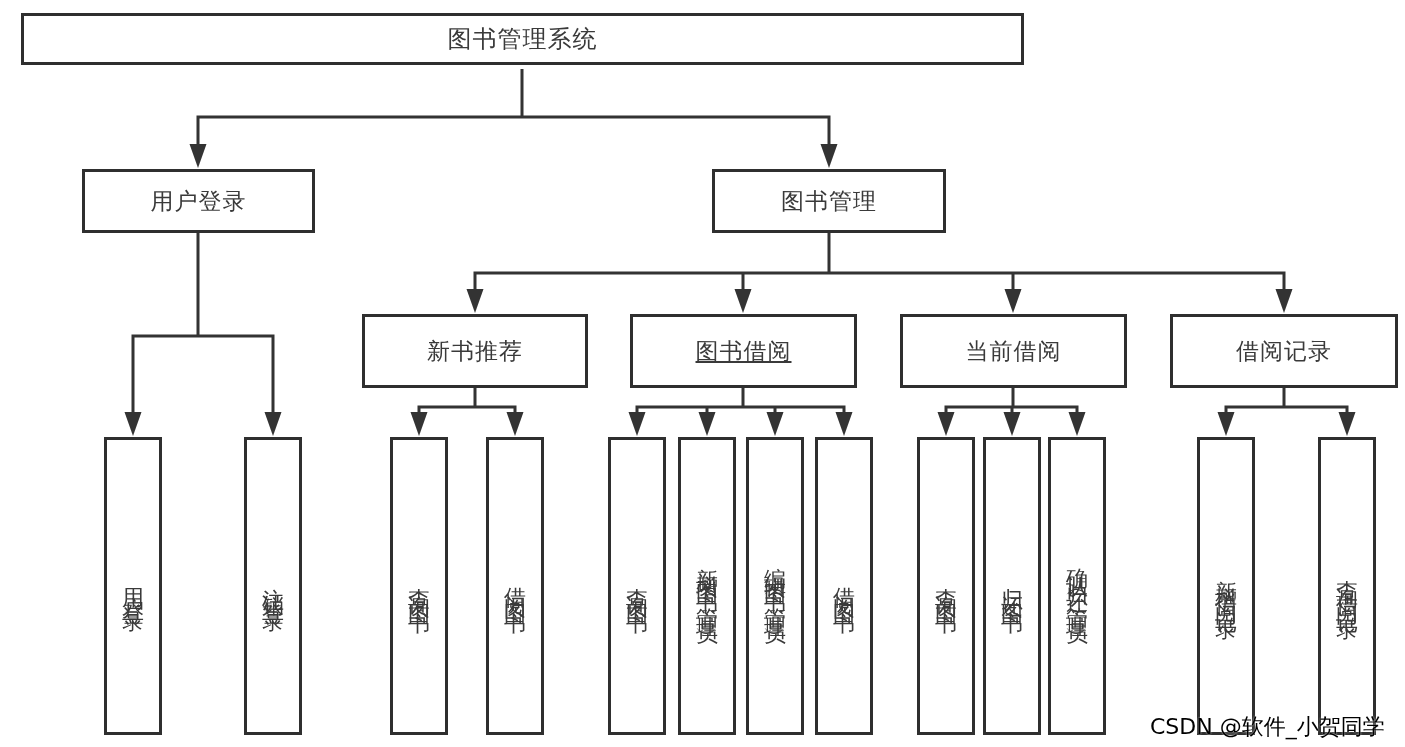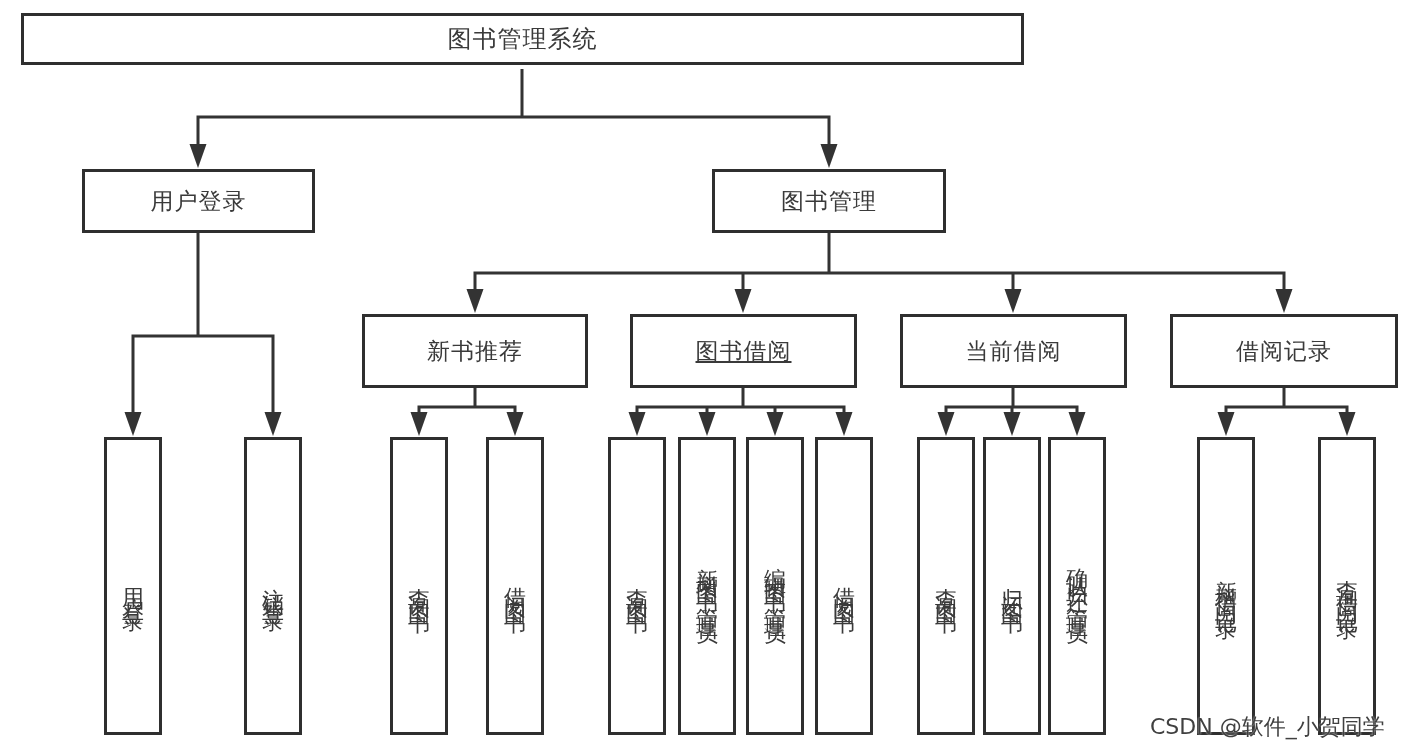--- a/index.html
+++ b/index.html
@@ -50,21 +50,21 @@
     font-size: 22px;
     line-height: 1;
     letter-spacing: 8px;
     color: #3a3a3a;
   }
   .watermark {
     position: absolute;
     left: 1150px;
     top: 712px;
     font-size: 22px;
-    color: #404040;
+    color: #000000;
     text-shadow: 0 0 2px rgba(255,255,255,0.9);
     white-space: nowrap;
     z-index: 5;
   }
 </style>
 </head>
 <body>
 
 <div class="canvas">
 

